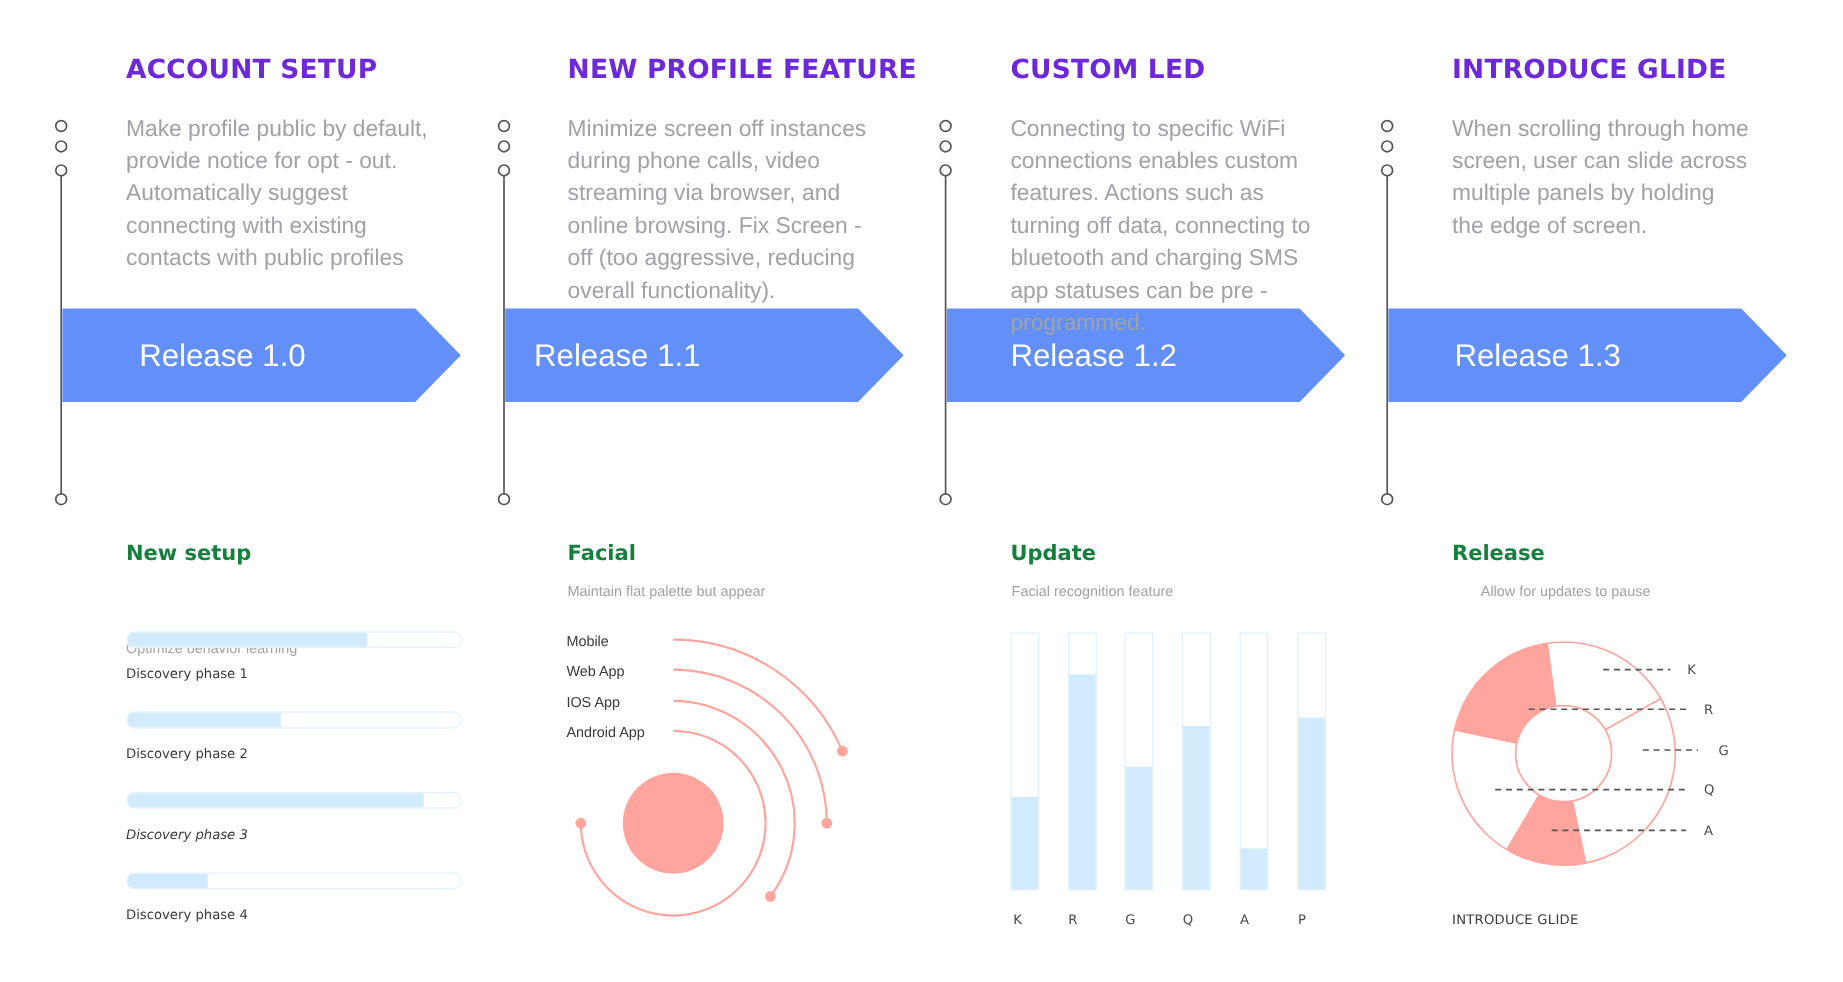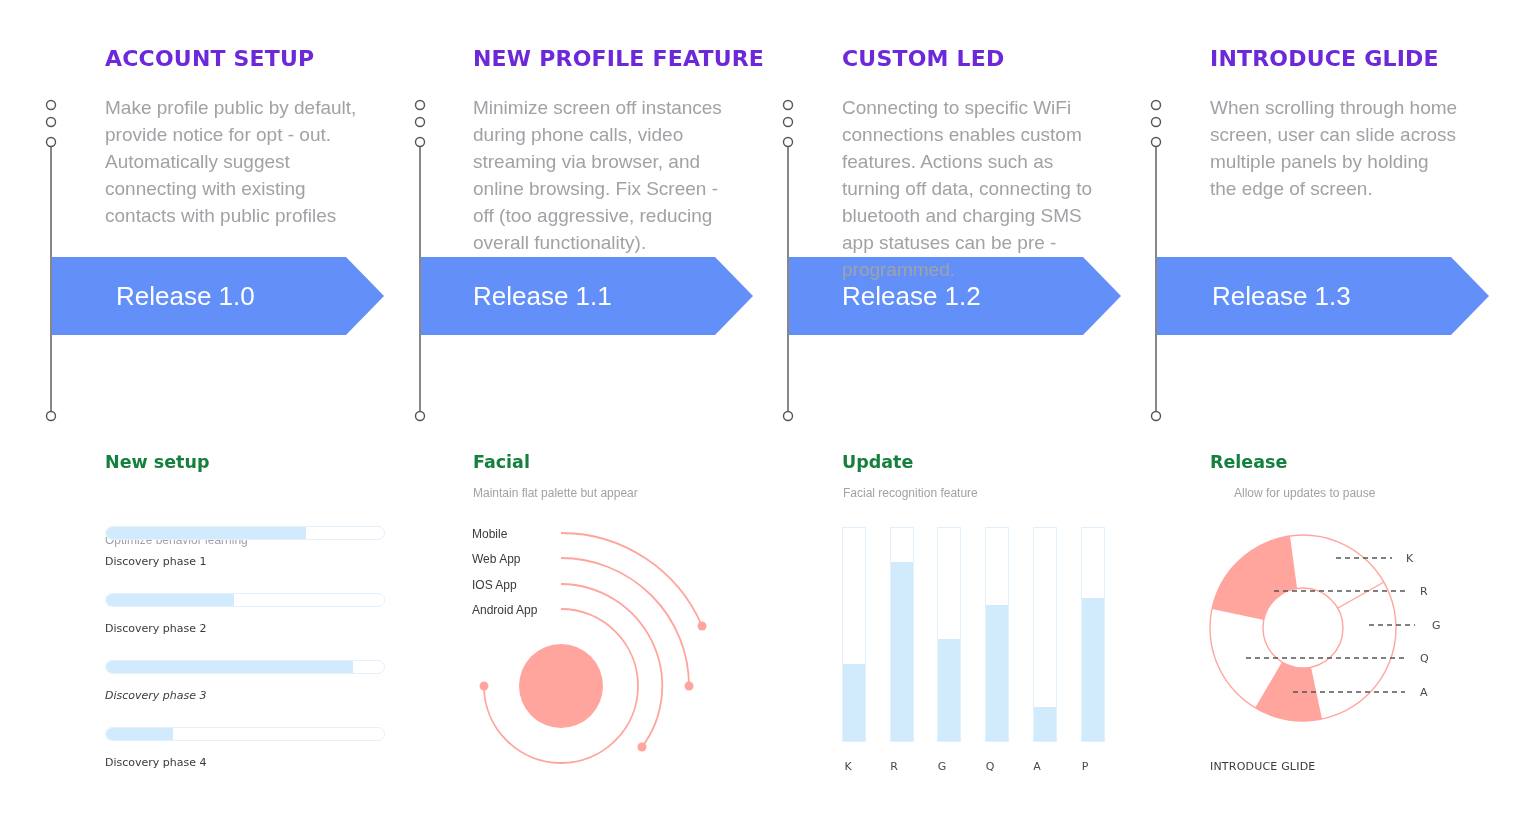--- a/index.html
+++ b/index.html
@@ -63,21 +63,21 @@
   </g>
   <polygon points="1157,257 1451,257 1489,296 1451,335 1157,335" fill="#6290f8"></polygon>
 </svg>
 
 <div class="col-title" style="left:105px;">ACCOUNT SETUP</div>
 <div class="col-desc" style="left:105px; width:260px;">Make profile public by default, provide notice for opt - out. Automatically suggest connecting with existing contacts with public profiles</div>
 <div class="release-label" style="left:105px;margin-left:11px;">Release 1.0</div>
 
 <div class="col-title" style="left:473px;">NEW PROFILE FEATURE</div>
 <div class="col-desc" style="left:473px; width:262px;">Minimize screen off instances during phone calls, video streaming via browser, and online browsing. Fix Screen - off (too aggressive, reducing overall functionality).</div>
-<div class="release-label" style="left:473px;">Release 1.1</div>
+<div class="release-label" style="left:445px;">Release 1.1</div>
 
 <div class="col-title" style="left:842px;">CUSTOM LED</div>
 <div class="col-desc" style="left:842px; width:272px;">Connecting to specific WiFi connections enables custom features. Actions such as turning off data, connecting to bluetooth and charging SMS app statuses can be pre - programmed.</div>
 <div class="release-label" style="left:842px;">Release 1.2</div>
 
 <div class="col-title" style="left:1210px;">INTRODUCE GLIDE</div>
 <div class="col-desc" style="left:1210px; width:250px;">When scrolling through home screen, user can slide across multiple panels by holding the edge of screen.</div>
 <div class="release-label" style="left:1212px;">Release 1.3</div>
 
 <div class="card-title" style="left:105px;">New setup</div>

